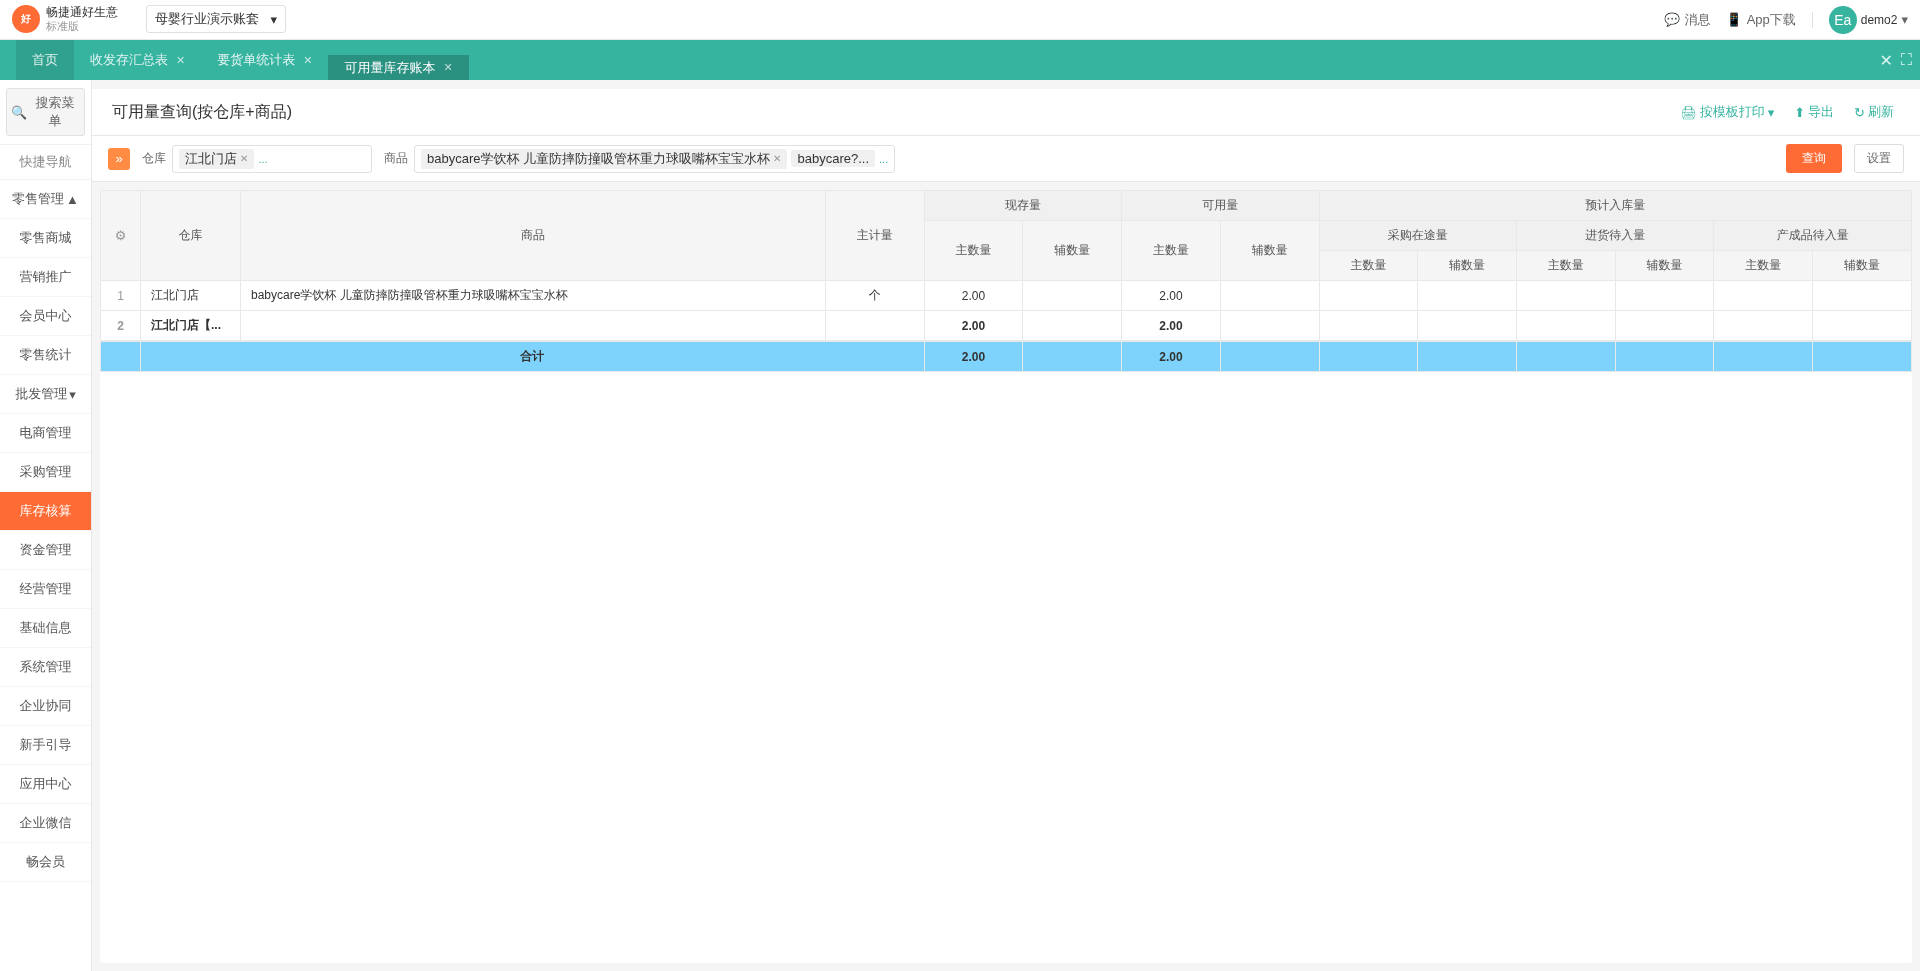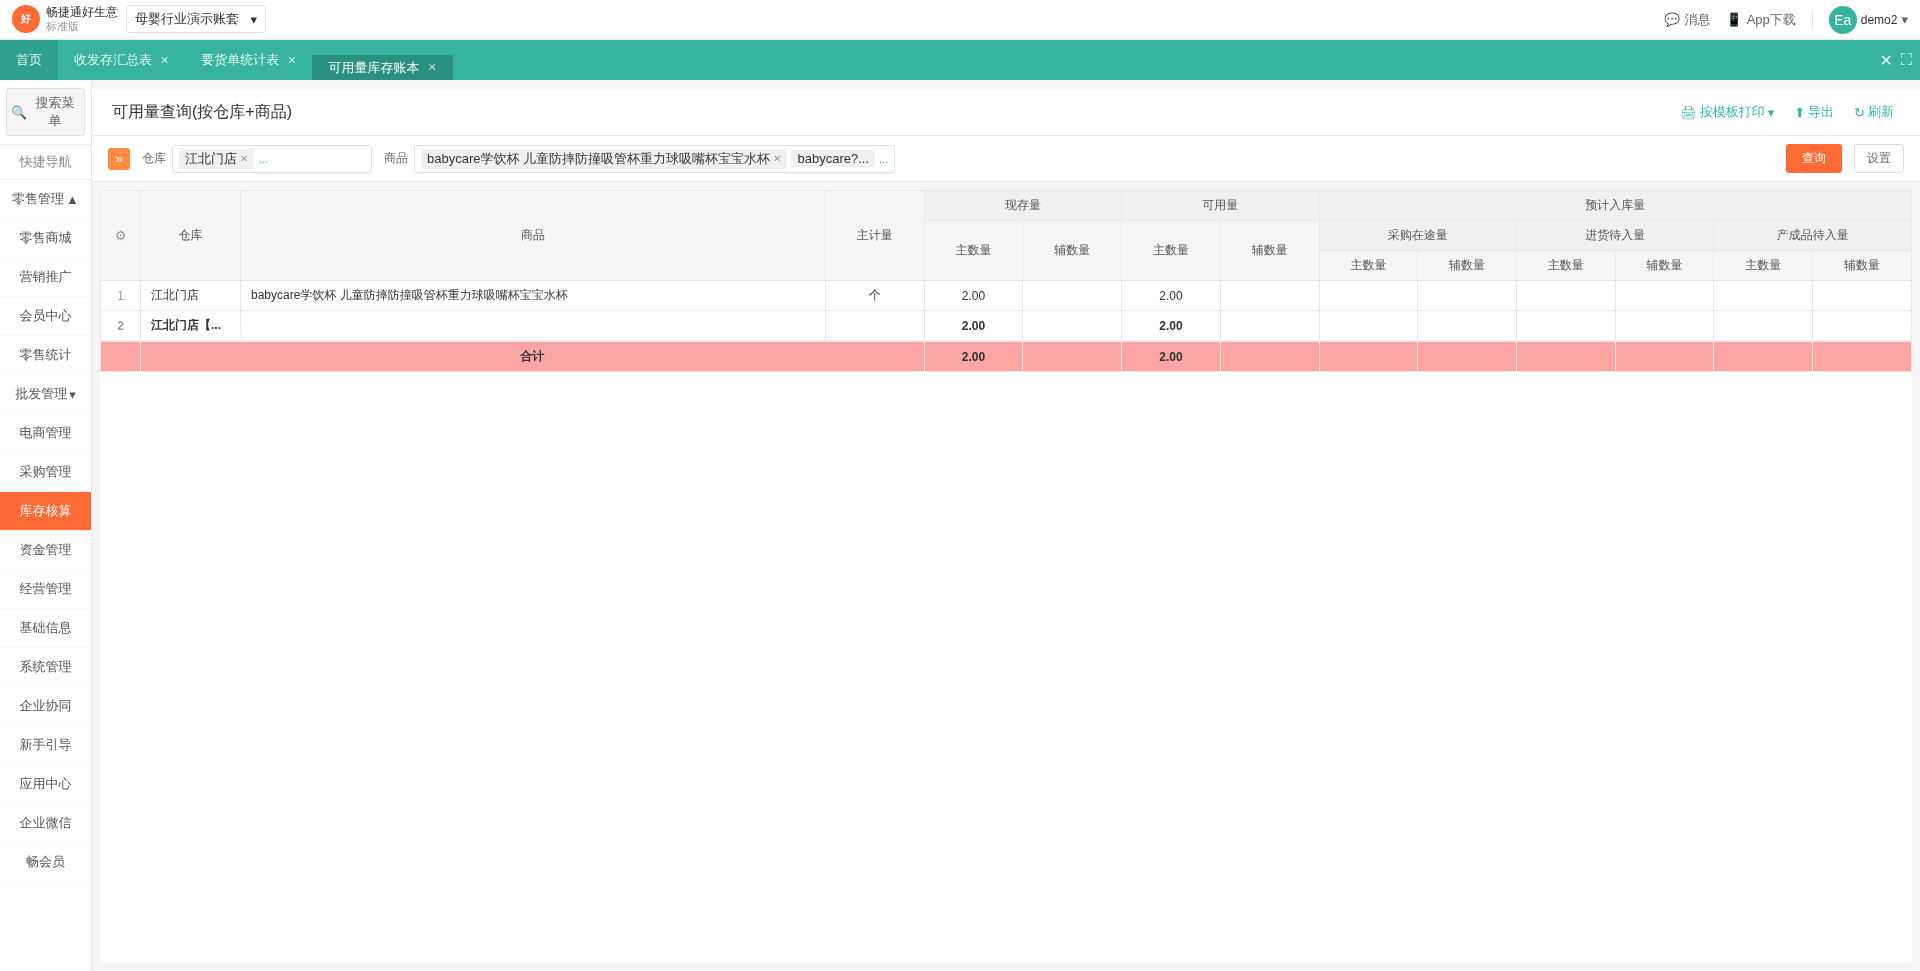--- a/index.html
+++ b/index.html
@@ -13,33 +13,33 @@
       align-items: center;
       padding: 0 12px;
       border-bottom: 1px solid #e8e8e8;
       justify-content: space-between;
     }
     .top-bar-left { display: flex; align-items: center; gap: 8px; }
     .logo-area { display: flex; align-items: center; gap: 6px; }
     .logo-icon { width: 28px; height: 28px; background: #ff6b35; border-radius: 50%; display: flex; align-items: center; justify-content: center; color: #fff; font-size: 10px; font-weight: bold; }
     .logo-text { font-size: 12px; color: #333; line-height: 1.2; }
     .logo-sub { font-size: 11px; color: #999; }
-    .industry-selector { display: flex; align-items: center; gap: 4px; font-size: 12px; color: #333; padding: 4px 8px; border: 1px solid #e0e0e0; border-radius: 3px; cursor: pointer; min-width: 140px; justify-content: space-between; }
+    .industry-selector { display: flex; align-items: center; gap: 4px; font-size: 12px; color: #333; padding: 4px 8px; border: 1px solid #e0e0e0; border-radius: 3px; cursor: pointer; min-width: 140px; justify-content: space-between; margin-left: 20px; }
     .top-bar-right { display: flex; align-items: center; gap: 16px; }
     .top-bar-action { display: flex; align-items: center; gap: 4px; color: #666; font-size: 12px; cursor: pointer; }
     .avatar { width: 28px; height: 28px; background: #36b4a0; border-radius: 50%; display: flex; align-items: center; justify-content: center; color: #fff; font-size: 14px; }
     .username { font-size: 12px; color: #333; }
 
     
     .nav-tabs {
       height: 40px;
       background: #36b4a0;
       display: flex;
       align-items: stretch;
-      padding-left: 0;
+      padding-left: 16px;
     }
     .nav-tab {
       display: flex;
       align-items: center;
       padding: 0 16px;
       cursor: pointer;
       color: rgba(255,255,255,0.85);
       font-size: 13px;
       position: relative;
       gap: 6px;
@@ -177,21 +177,21 @@
     .col-warehouse { width: 100px; text-align: left; }
     .col-product { width: auto; text-align: left; }
     .bold-row td { font-weight: bold; }
     .settings-icon { color: #999; cursor: pointer; }
 
     
     .table-footer {
       background: #fef9f0;
       border-top: 2px solid #e8e8e8;
     }
-    .table-footer td { font-weight: bold; background: #fca5a5; }
+    .table-footer td { font-weight: bold; background: #7dd3fc; }
 
     
     ::-webkit-scrollbar { width: 6px; height: 6px; }
     ::-webkit-scrollbar-track { background: #f1f1f1; }
     ::-webkit-scrollbar-thumb { background: #ccc; border-radius: 3px; }
 
     .divider { width: 1px; height: 16px; background: #e0e0e0; }
   </style>
 </head>
 <body>

